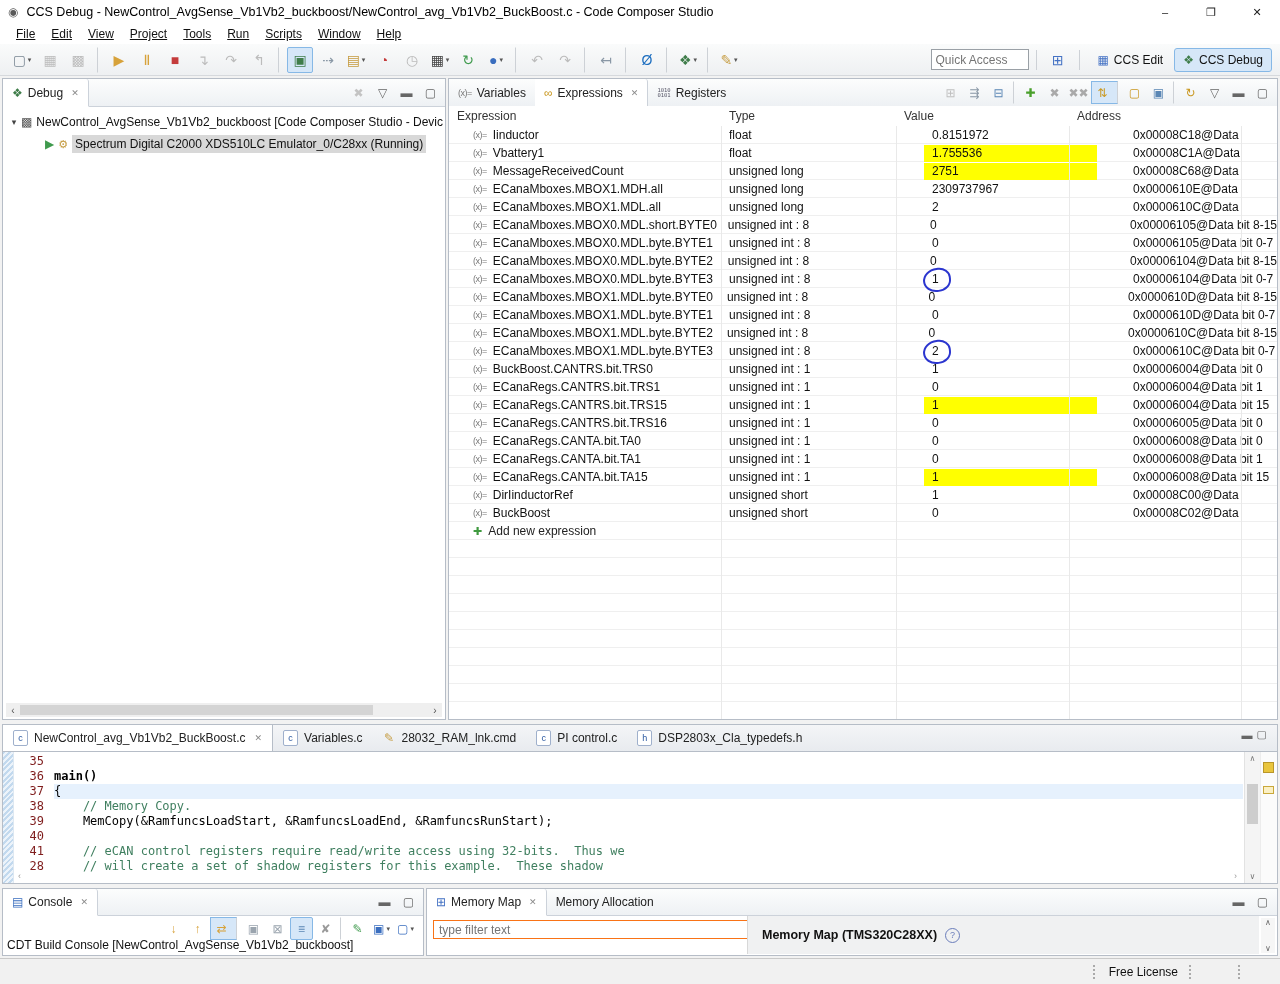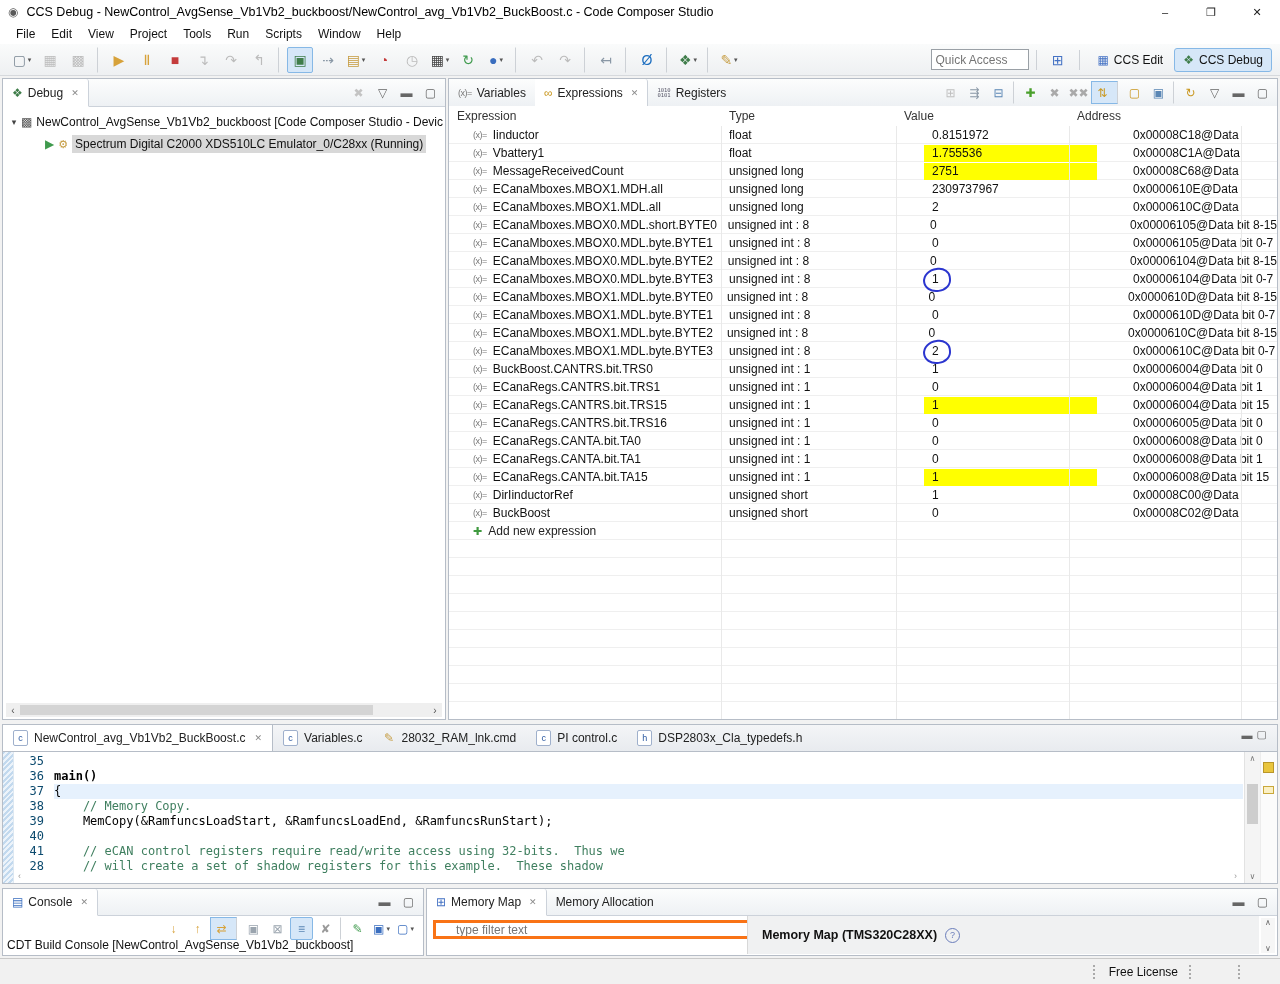--- a/index.html
+++ b/index.html
@@ -6,21 +6,21 @@
   body{width:1280px;height:984px;position:relative;background:#f2f2f2;
        font-family:"Liberation Sans",sans-serif;font-size:12px;overflow:hidden;color:#111;}
   
   #titlebar{position:absolute;left:0;top:0;width:100%;height:24px;background:#fff;display:flex;align-items:center;}
   #appicon{margin-left:8px;font-size:12px;color:#5a5a5a;}
   #title{margin-left:8px;font-size:12.5px;color:#000;white-space:nowrap;}
   #wctrls{margin-left:auto;display:flex;height:100%;}
   .wbtn{width:46px;display:flex;align-items:center;justify-content:center;font-size:11px;color:#222;}
   
   #menubar{position:absolute;top:24px;left:0;width:100%;height:20px;background:#fff;display:flex;align-items:center;padding-left:8px;box-sizing:border-box;}
-  .mitem{padding:0 8px;color:#111;}
+  .mitem{padding:0 8px;color:#111;text-decoration:underline;}
   
   #toolbar{position:absolute;top:44px;left:0;width:100%;height:32px;background:linear-gradient(#fafbfb,#eef0f2);
            border-bottom:1px solid #d6d9dd;display:flex;align-items:center;box-sizing:border-box;padding:0 8px;}
   .tbtn{height:24px;min-width:24px;display:flex;align-items:center;justify-content:center;border:1px solid transparent;border-radius:2px;margin:0 1px;}
   .tbtn .glyph{font-size:14px;line-height:1;}
   .tbtn.sel{background:#d6e7f8;border-color:#86b8e6;}
   .tbtn.sep{border-right:1px solid #cdd1d6;border-radius:0;padding-right:7px;margin-right:7px;}
   .dd{font-size:7px;color:#555;margin-left:2px;}
   .tspacer{flex:1;}
   #quickaccess{width:88px;height:19px;border:1px solid #9aa0a6;font:12px "Liberation Sans",sans-serif;color:#555;padding:0 4px;background:#fff;}
@@ -84,38 +84,38 @@
          border:1px solid #b6bdc7;box-sizing:border-box;display:flex;align-items:stretch;}
   .etab{display:flex;align-items:center;gap:6px;padding:0 10px;color:#222;white-space:nowrap;}
   .etab.active{background:#fff;border-right:1px solid #b6bdc7;}
   .ficon{width:13px;height:14px;border:1px solid #9fb0cc;background:#fff;color:#2a58a0;font-size:9px;display:flex;align-items:center;justify-content:center;border-radius:2px;flex:none;}
   .ficon-cmd{border:none;background:none;color:#c59b3f;font-size:12px;}
   .etools{margin-left:auto;display:flex;align-items:center;gap:4px;padding-right:5px;color:#666;font-size:11px;}
   #ecode{position:absolute;left:2px;top:752px;width:1276px;height:132px;background:#fff;border:1px solid #b6bdc7;border-top:none;box-sizing:border-box;overflow:hidden;}
   .stipple{position:absolute;left:0;top:0;bottom:0;width:10px;background:repeating-linear-gradient(135deg,#c2d9ee 0 2px,#ecf3fa 2px 4px);border-right:1px solid #dde8f2;}
   #elines{position:absolute;left:11px;top:2px;right:34px;}
   .eline{display:flex;height:15px;line-height:15px;font-family:"DejaVu Sans Mono",monospace;font-size:12px;}
-  .lnum{width:30px;text-align:right;padding-right:10px;color:#0c4a6e;flex:none;}
+  .lnum{width:30px;text-align:right;padding-right:10px;color:#7f1d1d;flex:none;}
   .lcode{white-space:pre;flex:1;color:#000;}
   .lcode.cmt{color:#3f7f5f;}
   .lcode.b{font-weight:bold;}
   .eline.cur .lcode{background:#e6f1fd;}
   .evscroll{position:absolute;right:17px;top:0;bottom:0;width:15px;background:#f4f4f4;border-left:1px solid #e2e2e2;color:#777;}
   .evarr{position:absolute;left:0;width:100%;text-align:center;font-size:8px;}
   .evthumb{position:absolute;left:2px;right:2px;top:32px;height:40px;background:#cdcdcd;}
   .ruler{position:absolute;right:0;top:0;bottom:0;width:16px;background:#fbfbfb;border-left:1px solid #ececec;}
   .mark1{position:absolute;right:3px;top:10px;width:9px;height:9px;background:#e9c53d;border:1px solid #b9962a;}
   .mark2{position:absolute;right:3px;top:34px;width:9px;height:6px;background:#fbf0c4;border:1px solid #c9a83a;}
   .ehscroll{position:absolute;left:11px;right:36px;bottom:1px;height:11px;color:#999;font-size:9px;display:flex;justify-content:space-between;padding:0 4px;}
   
   #consolepanel{left:2px;top:888px;width:422px;height:68px;}
   .ctools{display:flex;justify-content:flex-end;gap:1px;padding:1px 6px 0 0;}
   .ctext{position:absolute;left:4px;bottom:3px;color:#111;white-space:nowrap;}
   #memorypanel{left:426px;top:888px;width:852px;height:68px;}
-  #memfilter{position:absolute;left:6px;top:31px;width:352px;height:19px;border:3px solid #f97316;font:12px "Liberation Sans",sans-serif;color:#777;padding:0 20px;box-sizing:border-box;}
+  #memfilter{position:absolute;left:6px;top:31px;width:352px;height:19px;border:1px solid #f97316;font:12px "Liberation Sans",sans-serif;color:#777;padding:0 5px;box-sizing:border-box;}
   .mmbox{position:absolute;left:320px;top:27px;right:18px;bottom:1px;background:#f0f1f2;display:flex;align-items:center;padding-left:14px;gap:8px;border-left:1px solid #d8d8d8;}
   .mmtitle{font-weight:bold;font-size:12.5px;color:#111;}
   .qhelp{width:13px;height:13px;border:1px solid #6a7dbb;border-radius:50%;color:#6a7dbb;font-size:9px;display:flex;align-items:center;justify-content:center;}
   .mscroll{position:absolute;right:2px;top:29px;bottom:2px;width:14px;display:flex;flex-direction:column;justify-content:space-between;align-items:center;color:#666;font-size:8px;background:#f6f6f6;}
   
   #statusbar{position:absolute;left:0;top:958px;width:100%;height:26px;background:#f1f1f1;border-top:1px solid #c9c9c9;
              display:flex;align-items:center;justify-content:flex-end;box-sizing:border-box;padding-right:14px;}
   .grip{width:3px;height:14px;border-left:2px dotted #aaa;margin:0 7px;}
   #license{color:#111;margin:0 4px;}
   .sp30{width:30px;}

